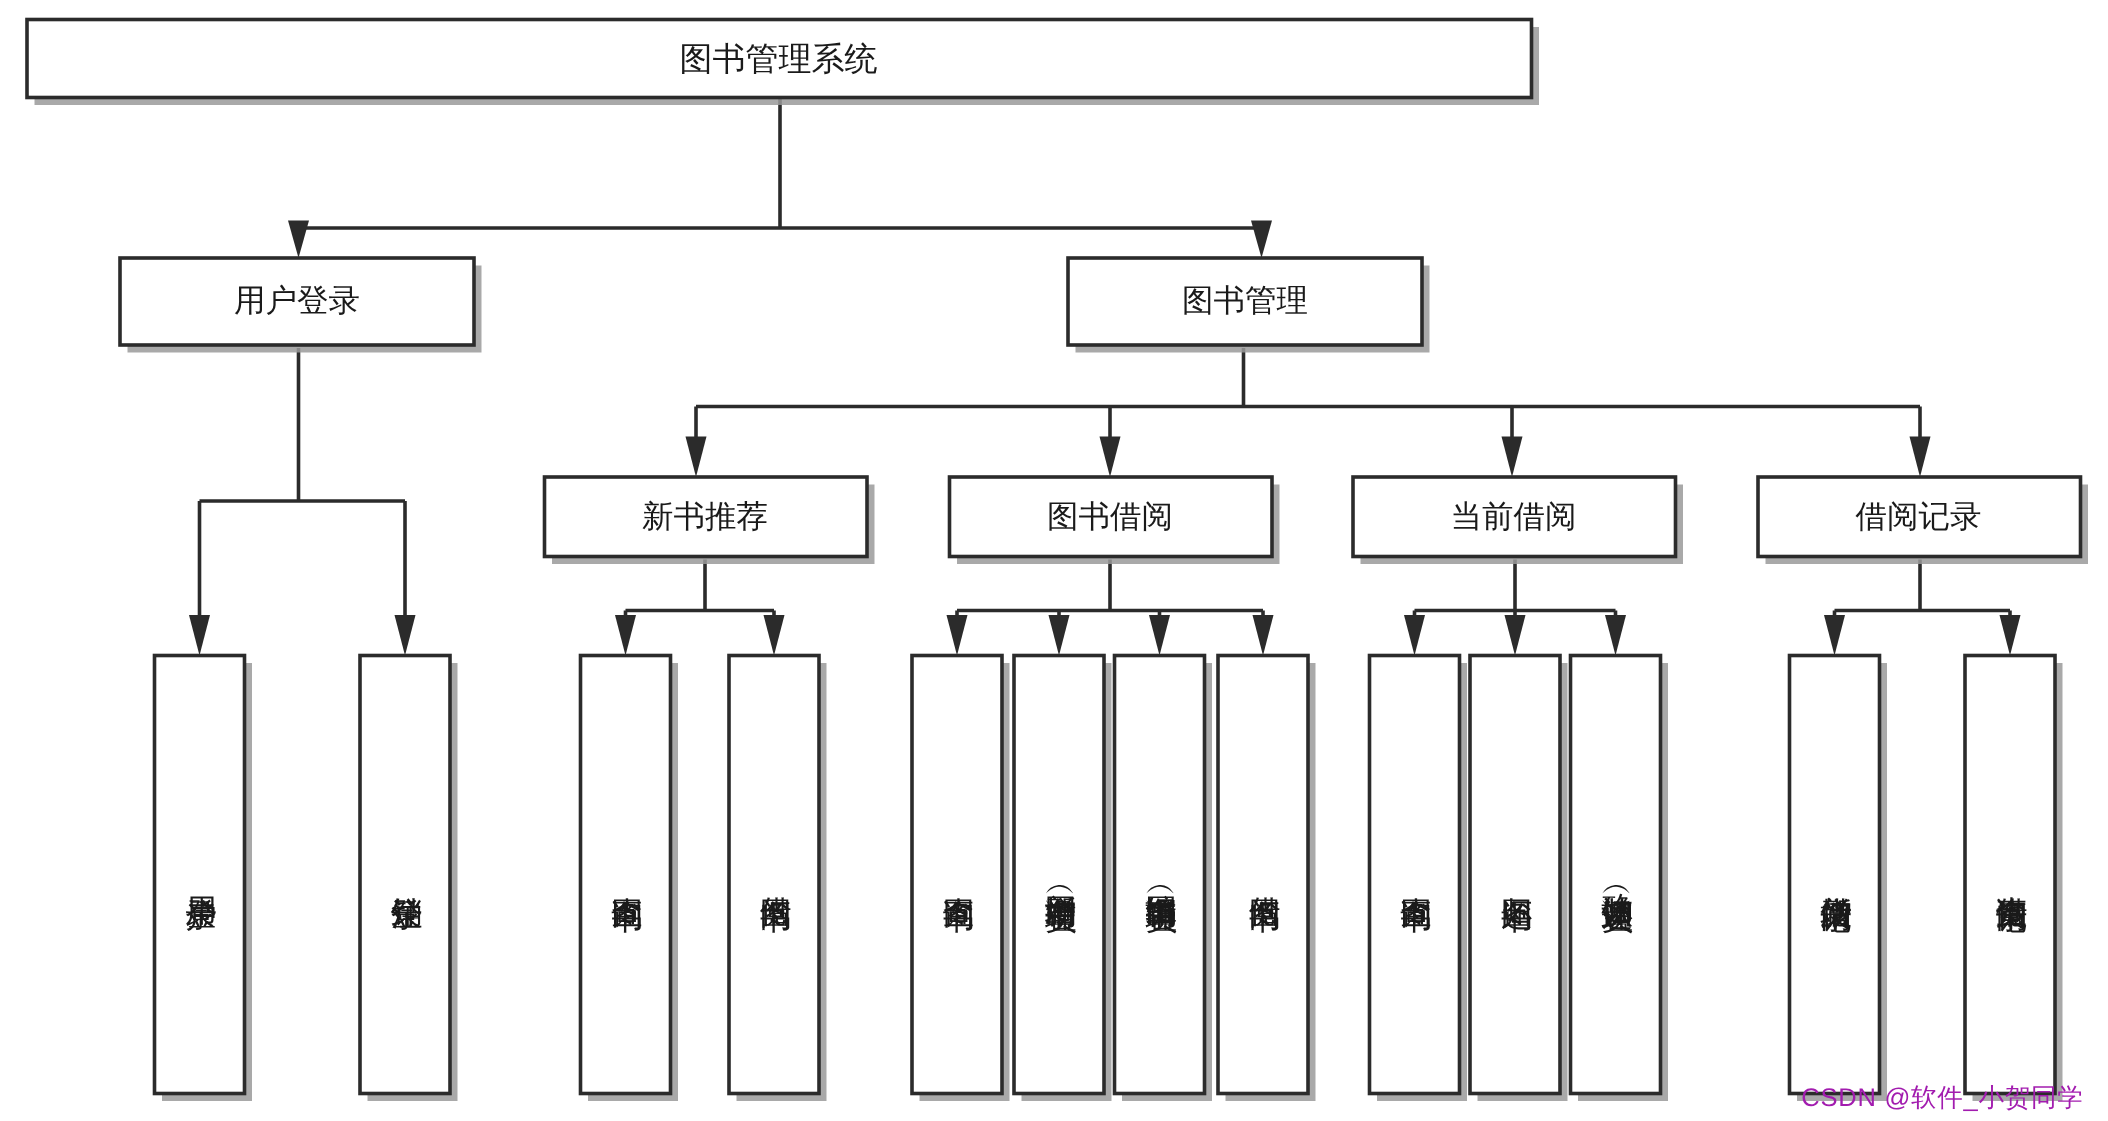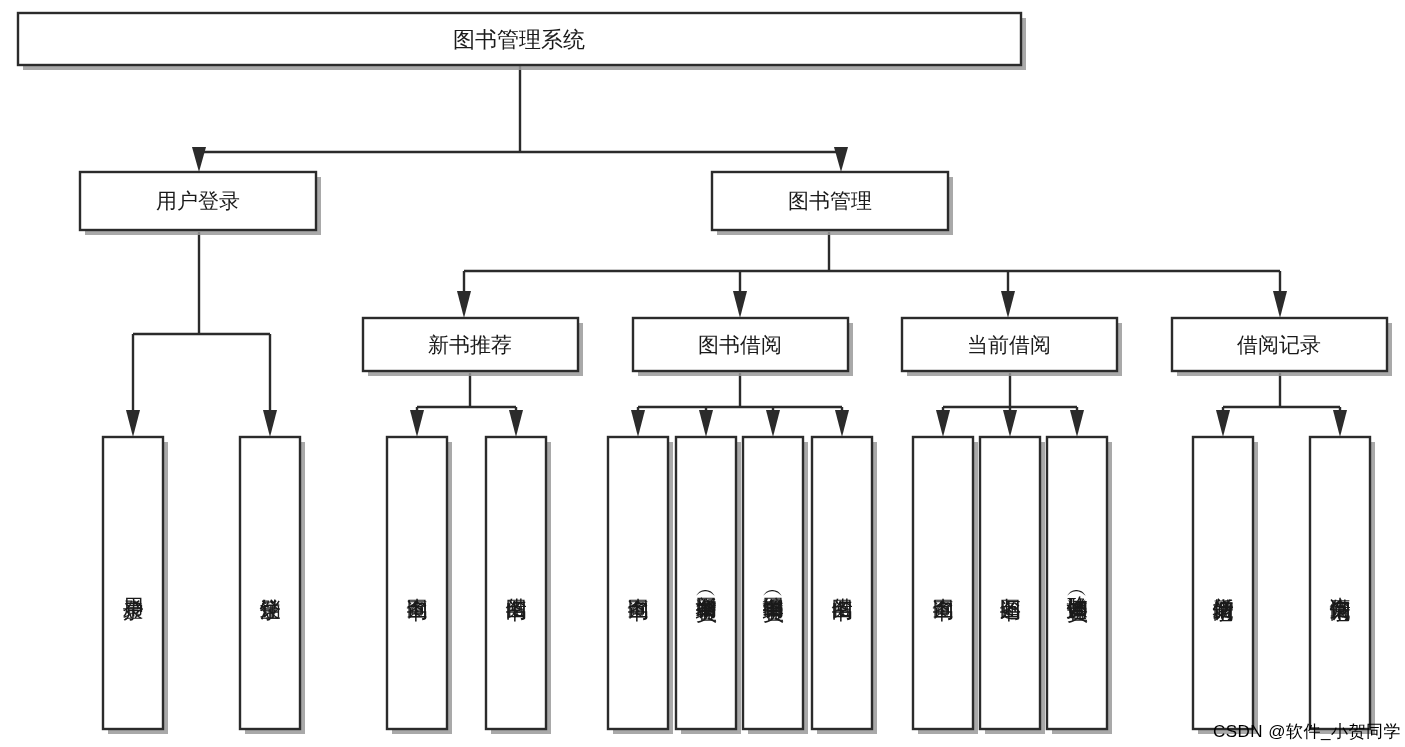--- a/index.html
+++ b/index.html
@@ -74,25 +74,25 @@
     letter-spacing: 1px;
     display: flex;
     align-items: center;
     justify-content: center;
     text-align: center;
     pointer-events: none;
     user-select: none;
   }
   .watermark {
     position: absolute;
-    right: 4px;
+    right: 16px;
     bottom: 4px;
     font-family: "Liberation Sans", "DejaVu Sans", sans-serif;
     font-size: 17px;
-    color: #000000;
+    color: #a21caf;
     white-space: nowrap;
     letter-spacing: 0.5px;
   }
 </style>
 </head>
 <body>
 
 <div id="diagram-root">
 
   <svg class="diagram" viewBox="0 0 1405 747" xmlns="http://www.w3.org/2000/svg">

